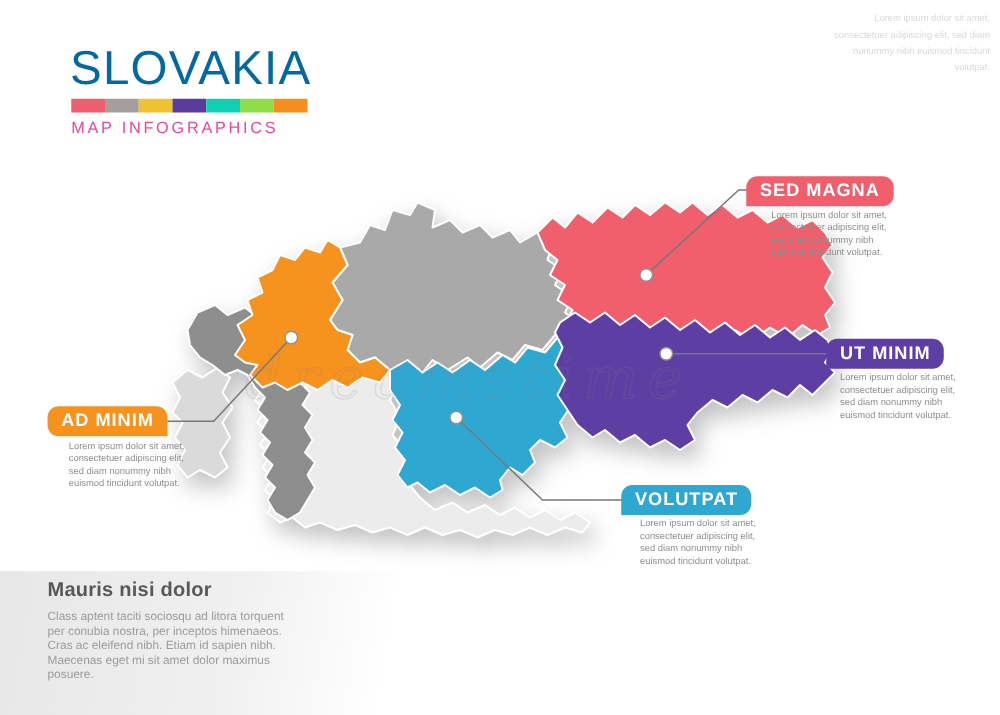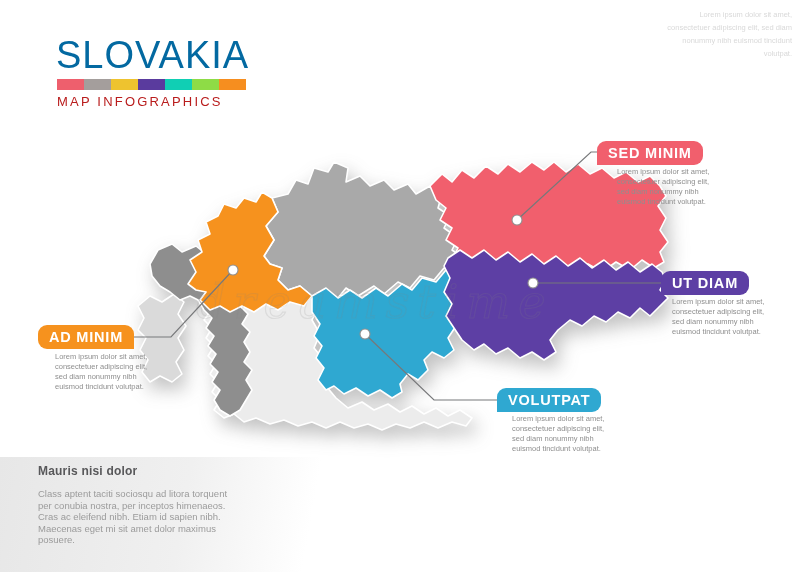--- a/index.html
+++ b/index.html
@@ -4,38 +4,38 @@
 <style>
   html,body{margin:0;padding:0;background:#ffffff;}
   #stage{position:relative;width:800px;height:572px;overflow:hidden;background:#ffffff;
          font-family:"Liberation Sans",sans-serif;}
 
   
   .title{position:absolute;left:56px;top:34px;font-size:38px;font-weight:400;
          color:#0369a1;letter-spacing:1px;}
   .color-bar{position:absolute;left:57px;top:79px;width:189px;height:11px;display:flex;}
   .color-bar div{flex:1 1 auto;}
-  .subtitle{position:absolute;left:57px;top:94px;font-size:13px;color:#b91c1c;
+  .subtitle{position:absolute;left:57px;top:94px;font-size:13px;color:#ec4899;
             letter-spacing:2.2px;font-weight:400;}
 
   
   .top-note{position:absolute;right:8px;top:8px;width:126px;text-align:right;
             font-size:7.5px;line-height:1.75;color:#d9d9d9;}
 
   
   .badge{position:absolute;color:#ffffff;font-weight:700;font-size:14.5px;
          letter-spacing:0.8px;padding:4px 11px;border-radius:9px;white-space:nowrap;}
   .badge.cut-bl{border-bottom-left-radius:0;}
   .badge.cut-br{border-bottom-right-radius:0;}
   .callout-body{position:absolute;font-size:7.5px;line-height:1.32;color:#8f8f8f;}
 
   
   .footer-panel{position:absolute;left:0;top:457px;width:330px;height:115px;
     background:linear-gradient(100deg,#e7e7e7 0%,#f0f0f0 55%,rgba(255,255,255,0) 92%);}
-  .footer-heading{position:absolute;left:38px;top:464px;font-size:12px;font-weight:600;
+  .footer-heading{position:absolute;left:38px;top:464px;font-size:16px;font-weight:600;
     color:#58585a;letter-spacing:0.2px;}
   .footer-body{position:absolute;left:38px;top:488px;width:205px;font-size:9.5px;
     line-height:1.22;color:#9b9b9b;}
 
   svg{position:absolute;left:0;top:0;}
   .map-shadow{filter:drop-shadow(5px 9px 9px rgba(70,70,70,0.33));}
   .region{stroke:#ffffff;stroke-width:1.6;stroke-linejoin:round;}
   .connector{fill:none;stroke:#77787a;stroke-width:1.2;}
   .marker{fill:#ffffff;stroke:#8f8f8f;stroke-width:1.1;}
   .watermark{fill:none;stroke:rgba(130,130,130,0.16);stroke-width:1.2;
@@ -80,24 +80,24 @@
     <div style="background: rgb(238, 195, 47);"></div>
     <div style="background: rgb(90, 59, 158);"></div>
     <div style="background: rgb(16, 207, 180);"></div>
     <div style="background: rgb(142, 220, 70);"></div>
     <div style="background: rgb(246, 142, 31);"></div>
   </div>
   <div class="subtitle">MAP INFOGRAPHICS</div>
 
   <div class="top-note">Lorem ipsum dolor sit amet, consectetuer adipiscing elit, sed diam nonummy nibh euismod tincidunt volutpat.</div>
 
-  <div class="badge cut-bl" style="left: 597px; top: 141px; background: rgb(241, 95, 109);">SED MINIM</div>
+  <div class="badge cut-bl" style="left: 597px; top: 141px; background: rgb(241, 95, 109);">SED MAGNA</div>
   <div class="callout-body" style="left:617px;top:167px;width:100px;">Lorem ipsum dolor sit amet, consectetuer adipiscing elit, sed diam nonummy nibh euismod tincidunt volutpat.</div>
 
-  <div class="badge cut-bl" style="left: 661px; top: 271px; background: rgb(93, 63, 164);">UT DIAM</div>
+  <div class="badge cut-bl" style="left: 661px; top: 271px; background: rgb(93, 63, 164);">UT MINIM</div>
   <div class="callout-body" style="left:672px;top:297px;width:104px;">Lorem ipsum dolor sit amet, consectetuer adipiscing elit, sed diam nonummy nibh euismod tincidunt volutpat.</div>
 
   <div class="badge cut-br" style="left: 38px; top: 325px; background: rgb(246, 146, 30);">AD MINIM</div>
   <div class="callout-body" style="left:55px;top:352px;width:104px;">Lorem ipsum dolor sit amet, consectetuer adipiscing elit, sed diam nonummy nibh euismod tincidunt volutpat.</div>
 
   <div class="badge cut-bl" style="left: 497px; top: 388px; background: rgb(47, 168, 209);">VOLUTPAT</div>
   <div class="callout-body" style="left:512px;top:414px;width:104px;">Lorem ipsum dolor sit amet, consectetuer adipiscing elit, sed diam nonummy nibh euismod tincidunt volutpat.</div>
 
   <div class="footer-heading">Mauris nisi dolor</div>
   <div class="footer-body">Class aptent taciti sociosqu ad litora torquent per conubia nostra, per inceptos himenaeos. Cras ac eleifend nibh. Etiam id sapien nibh. Maecenas eget mi sit amet dolor maximus posuere.</div>

